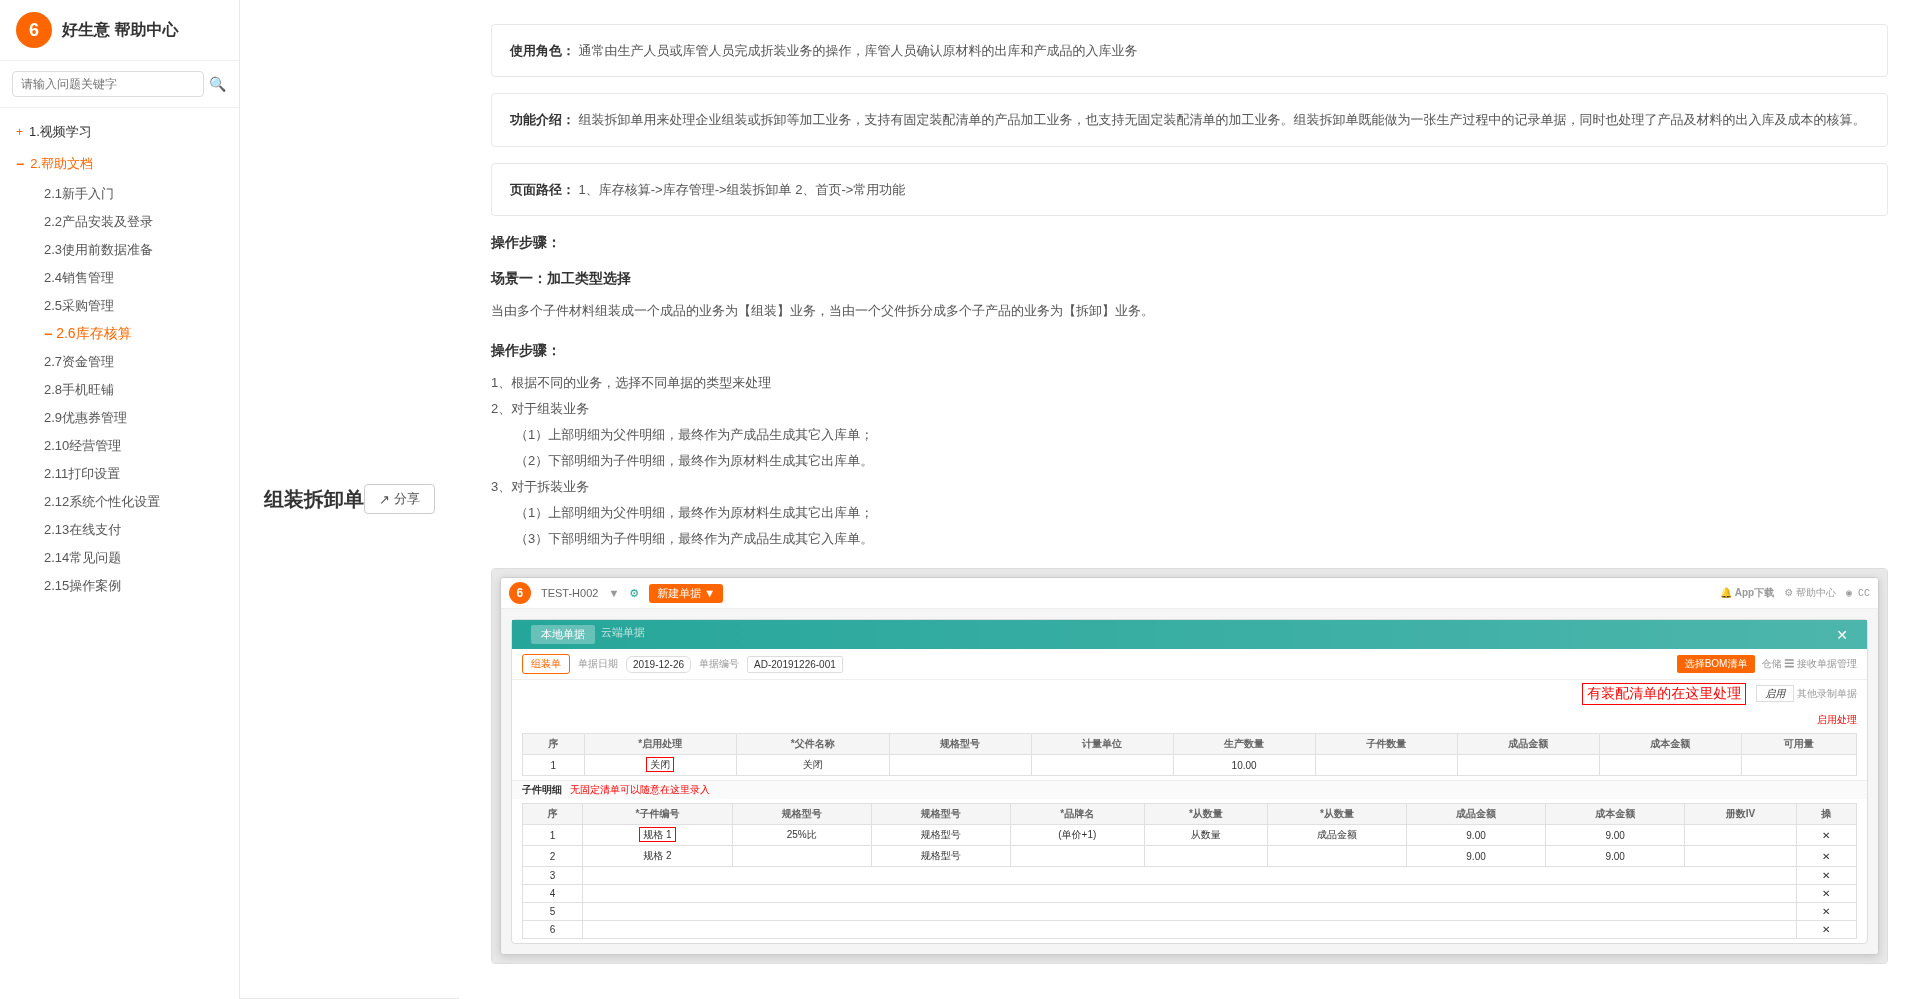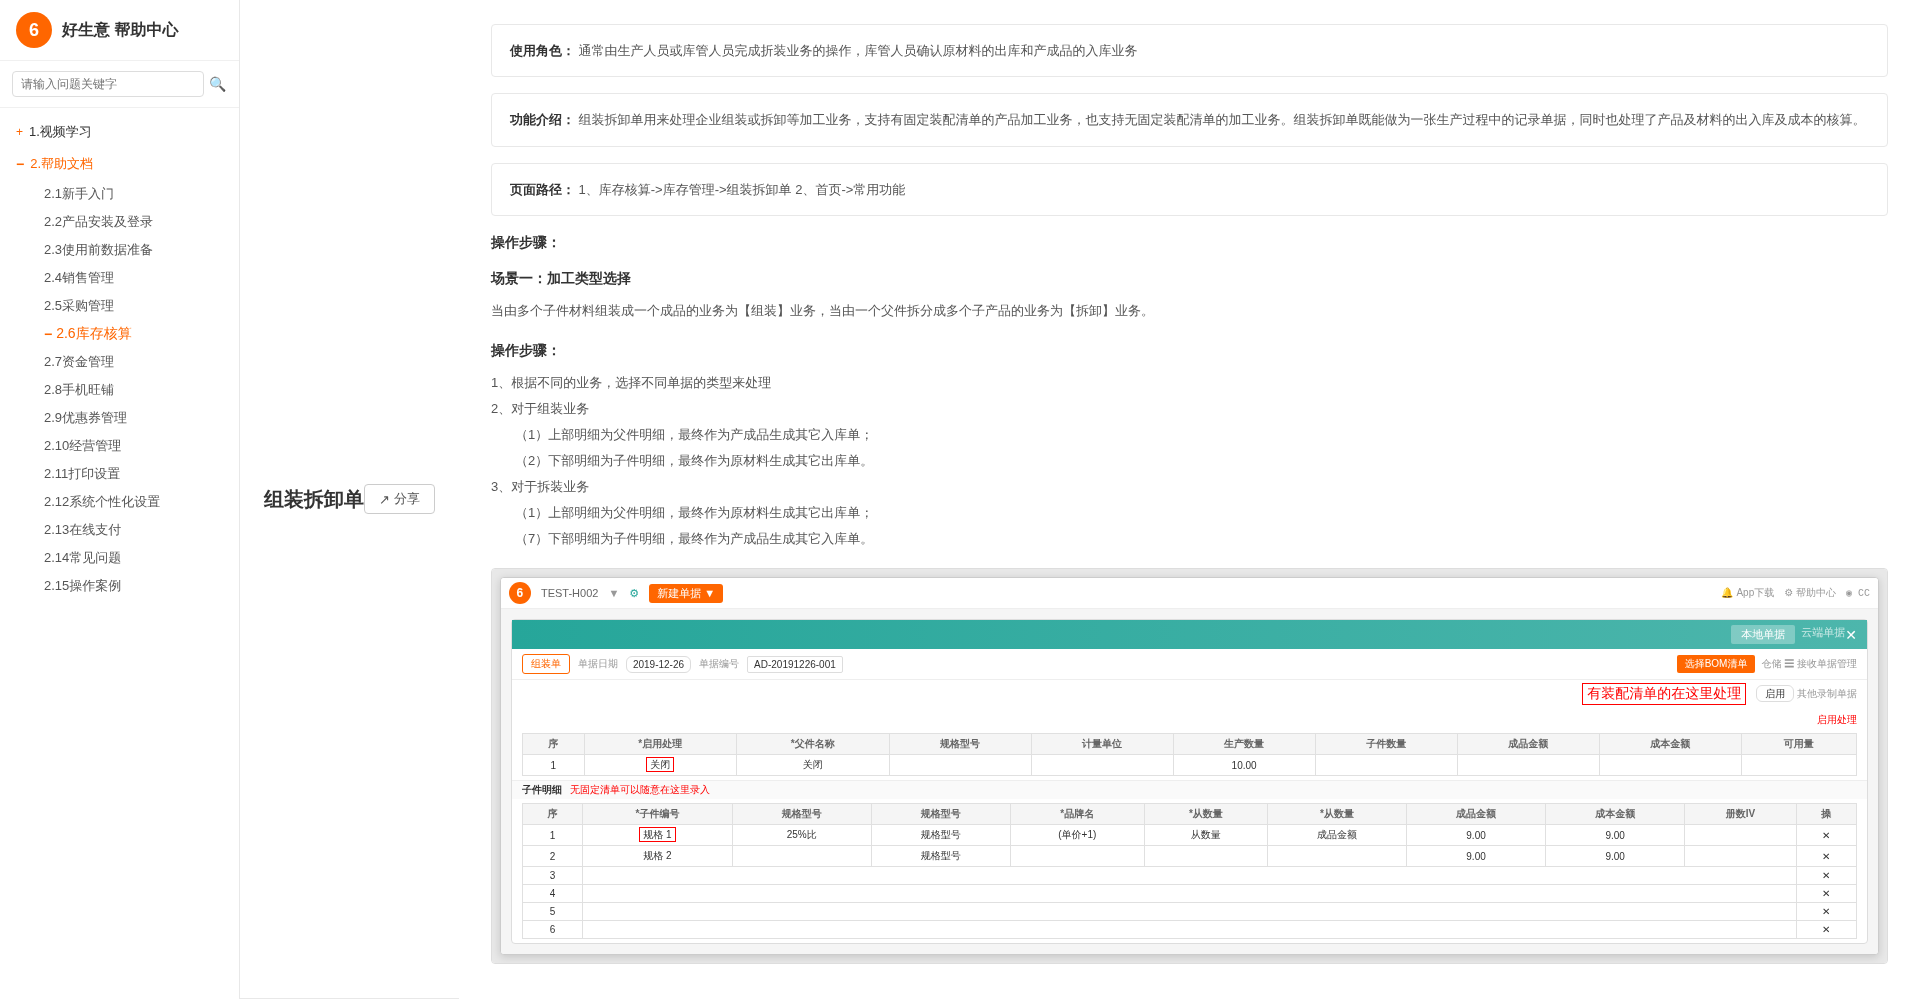--- a/index.html
+++ b/index.html
@@ -115,42 +115,42 @@
     <div class="section-title">操作步骤：</div>
     <div class="section-title">场景一：加工类型选择</div>
     <div class="step-text">当由多个子件材料组装成一个成品的业务为【组装】业务，当由一个父件拆分成多个子产品的业务为【拆卸】业务。</div>
     <div class="section-title">操作步骤：</div>
     <div class="step-text">1、根据不同的业务，选择不同单据的类型来处理</div>
     <div class="step-text">2、对于组装业务</div>
     <div class="step-text step-indent">（1）上部明细为父件明细，最终作为产成品生成其它入库单；</div>
     <div class="step-text step-indent">（2）下部明细为子件明细，最终作为原材料生成其它出库单。</div>
     <div class="step-text">3、对于拆装业务</div>
     <div class="step-text step-indent">（1）上部明细为父件明细，最终作为原材料生成其它出库单；</div>
-    <div class="step-text step-indent">（7）下部明细为子件明细，最终作为产成品生成其它入库单。</div>
+    <div class="step-text step-indent">（3）下部明细为子件明细，最终作为产成品生成其它入库单。</div>
 
     <div class="screenshot-container">
       <div style="background:#e8e8e8; padding:8px;">
         <div class="inner-window">
 
           <div style="background:#fff;border-bottom:1px solid #eee;padding:4px 8px;display:flex;align-items:center;gap:10px;font-size:11px;">
             <div style="background:#f60;color:#fff;width:22px;height:22px;border-radius:50%;display:flex;align-items:center;justify-content:center;font-weight:bold;font-size:12px;">6</div>
             <span style="color:#666;">TEST-H002</span>
             <span style="color:#999;">▼</span>
             <span style="color:#26a69a;font-size:11px;">⚙</span>
             <span style="background:#f60;color:#fff;padding:2px 8px;border-radius:3px;font-size:11px;">新建单据 ▼</span>
             <div style="flex:1;"></div>
-            <span style="color:#999;font-size:10px;">🔔 App下载</span>
+            <span style="color:#999;font-size:10px;font-weight:bold;">🔔 App下载</span>
             <span style="color:#999;font-size:10px;">⚙ 帮助中心</span>
             <span style="color:#999;font-size:10px;font-family:Liberation Mono, monospace;">◉ CC</span>
           </div>
 
           <div style="background:#f5f5f5;padding:10px;position:relative;">
             <div style="background:#fff;border:1px solid #ddd;border-radius:4px;position:relative;">
 
-              <div style="background:linear-gradient(to right,#26a69a,#4db6ac);padding:5px 10px;display:flex;align-items:center;justify-content:flex-end;">
+              <div style="background:linear-gradient(to right,#26a69a,#4db6ac);padding:5px 19px;display:flex;align-items:center;justify-content:space-between;">
                 <div style="display:flex;gap:6px;">
                   <span style="background:rgba(255,255,255,0.3);color:#fff;padding:2px 10px;border-radius:2px;font-size:11px;">本地单据</span>
                   <span style="color:rgba(255,255,255,0.7);font-size:11px;">云端单据</span>
                 </div>
                 <span style="color:#fff;font-size:14px;cursor:pointer;">✕</span>
               </div>
 
               <div style="background:#fff;border-bottom:1px solid #eee;padding:5px 10px;display:flex;align-items:center;gap:8px;flex-wrap:wrap;">
                 <span style="border:1px solid #f60;color:#f60;padding:2px 8px;border-radius:3px;font-size:10px;">组装单</span>
                 <span style="color:#999;font-size:10px;">单据日期</span>
@@ -161,21 +161,21 @@
 
                 <div style="position:relative;display:flex;align-items:center;gap:6px;">
                   <span style="background:#f60;color:#fff;padding:2px 8px;border-radius:2px;font-size:10px;">选择BOM清单</span>
                   <span style="color:#999;font-size:10px;">仓储 ☰ 接收单据管理</span>
                 </div>
               </div>
 
               <div style="background:#fff;padding:3px 10px;display:flex;align-items:center;justify-content:flex-end;gap:10px;">
                 <span style="color:#f00;font-size:14px;border:1px solid #f00;padding:1px 4px;">有装配清单的在这里处理</span>
                 <span style="color:#999;font-size:10px;">
-                  <span style="border:1px solid #ddd;padding:2px 8px;font-size:10px;border-radius:6px;color:#333;">启用</span>
+                  <span style="border:1px solid #ddd;padding:2px 8px;font-size:10px;border-radius:0;color:#333;font-style:italic;">启用</span>
                   <span style="color:#999;font-size:10px;"> 其他录制单据</span>
                 </span>
               </div>
 
 
               <div style="background:#fff;padding:2px 10px;text-align:right;">
                 <span style="color:#f00;font-size:10px;">启用处理</span>
               </div>
 
               <div style="padding:4px 10px;">

